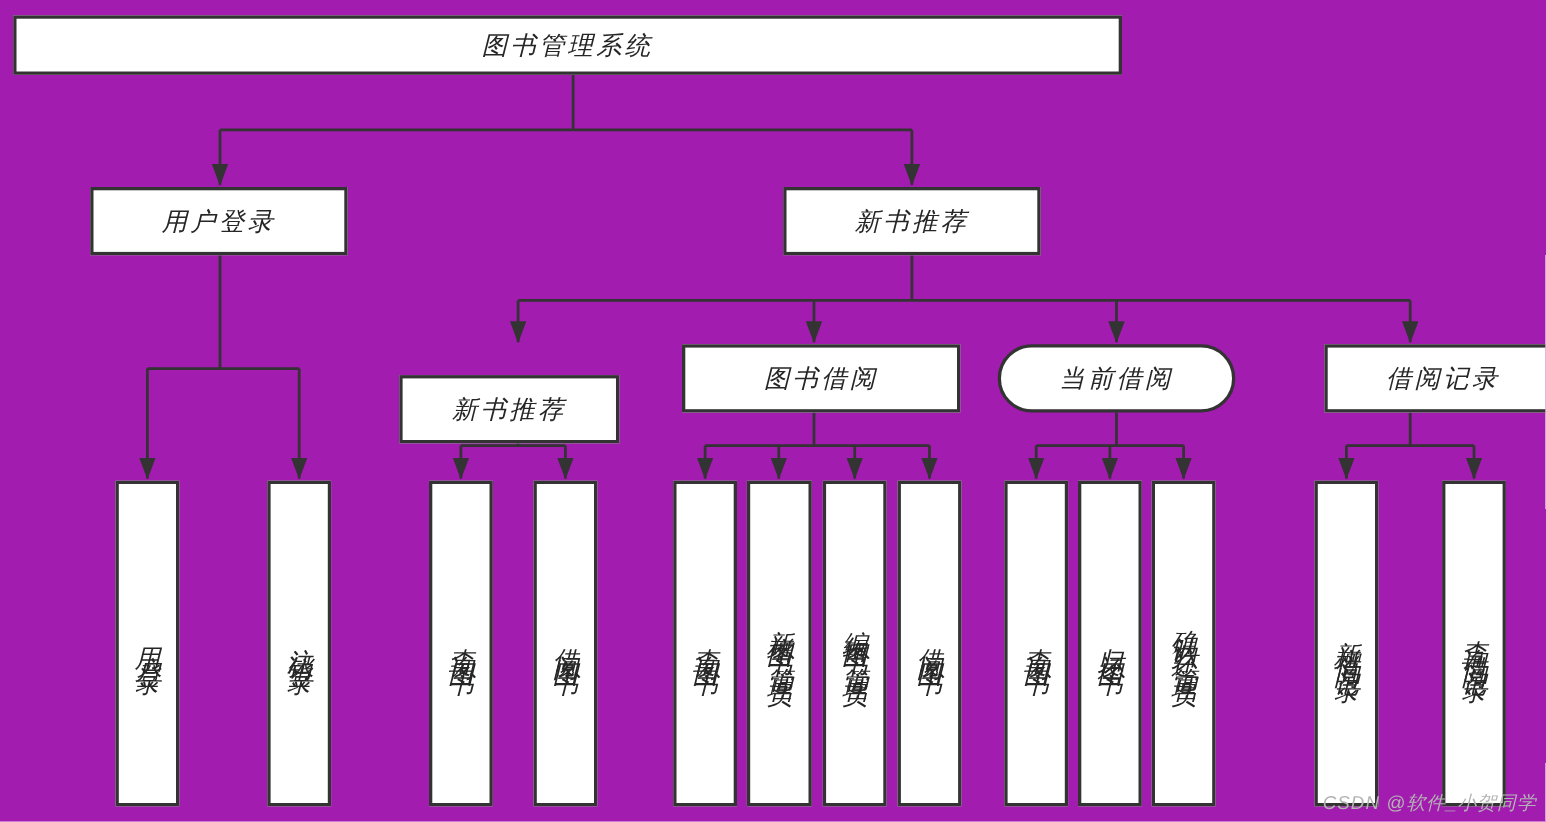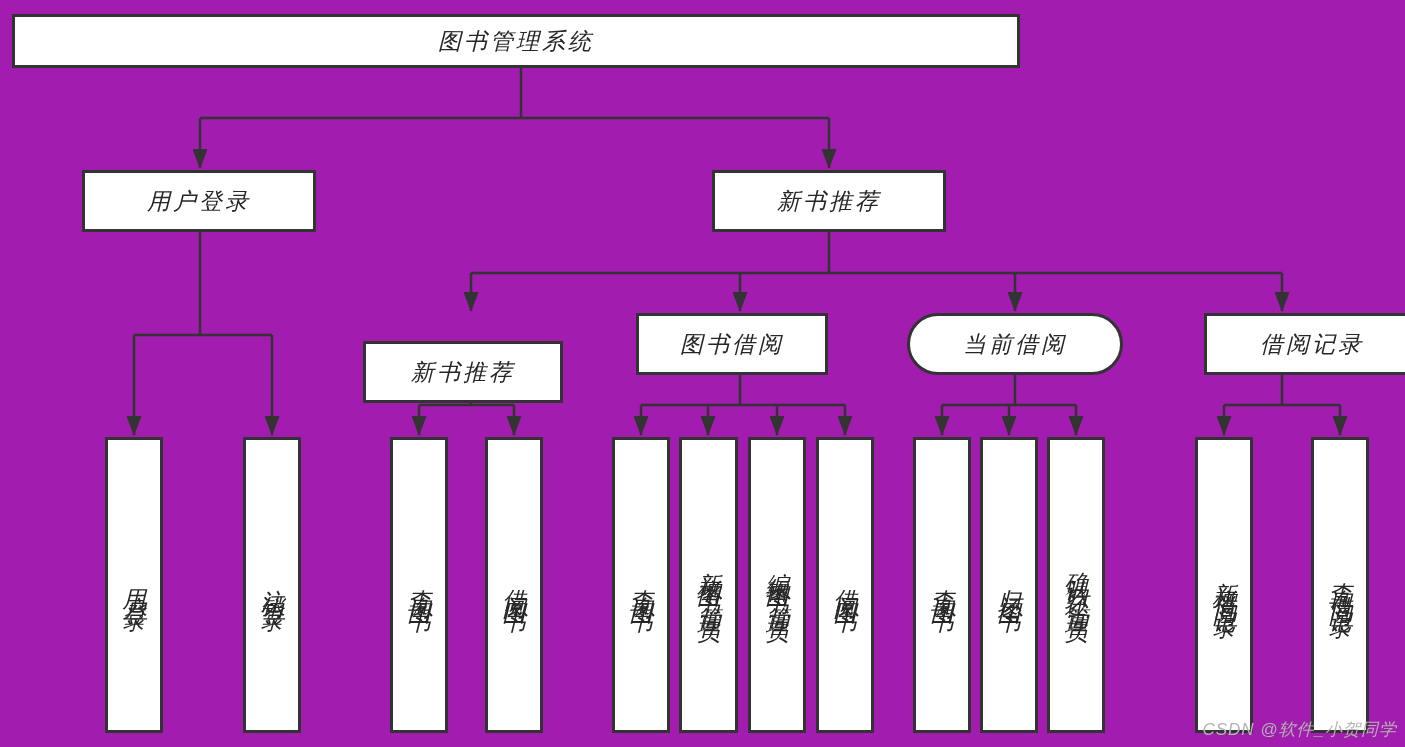--- a/index.html
+++ b/index.html
@@ -30,21 +30,21 @@
     writing-mode: vertical-lr;
     text-orientation: mixed;
     letter-spacing: 7px;
     line-height: 1;
   }
   
   #box-root   { left: 12px;   top: 14px;  width: 1008px; height: 54px; }
   #box-l2-0   { left: 82px;   top: 170px; width: 234px;  height: 62px; }
   #box-l2-1   { left: 712px;  top: 170px; width: 234px;  height: 62px; }
   #box-l3-0   { left: 363px;  top: 313px; width: 200px;  height: 62px; margin-top: 28px; }
-  #box-l3-1   { left: 636px;  top: 313px; width: 192px;  height: 62px; }
+  #box-l3-1   { left: 620px;  top: 313px; width: 253px;  height: 62px; }
   #box-l3-2   { left: 907px;  top: 313px; width: 216px;  height: 62px; border-radius: 31px; }
   #box-l3-3   { left: 1204px; top: 313px; width: 216px;  height: 62px; }
   
   .vbox { top: 437px; width: 58px; height: 296px; }
   #leaf-a1 { left: 105px; }
   #leaf-a2 { left: 243px; }
   #leaf-b1 { left: 390px; }
   #leaf-b2 { left: 485px; }
   #leaf-c1 { left: 612px; }
   #leaf-c2 { left: 679px; width: 59px; }

